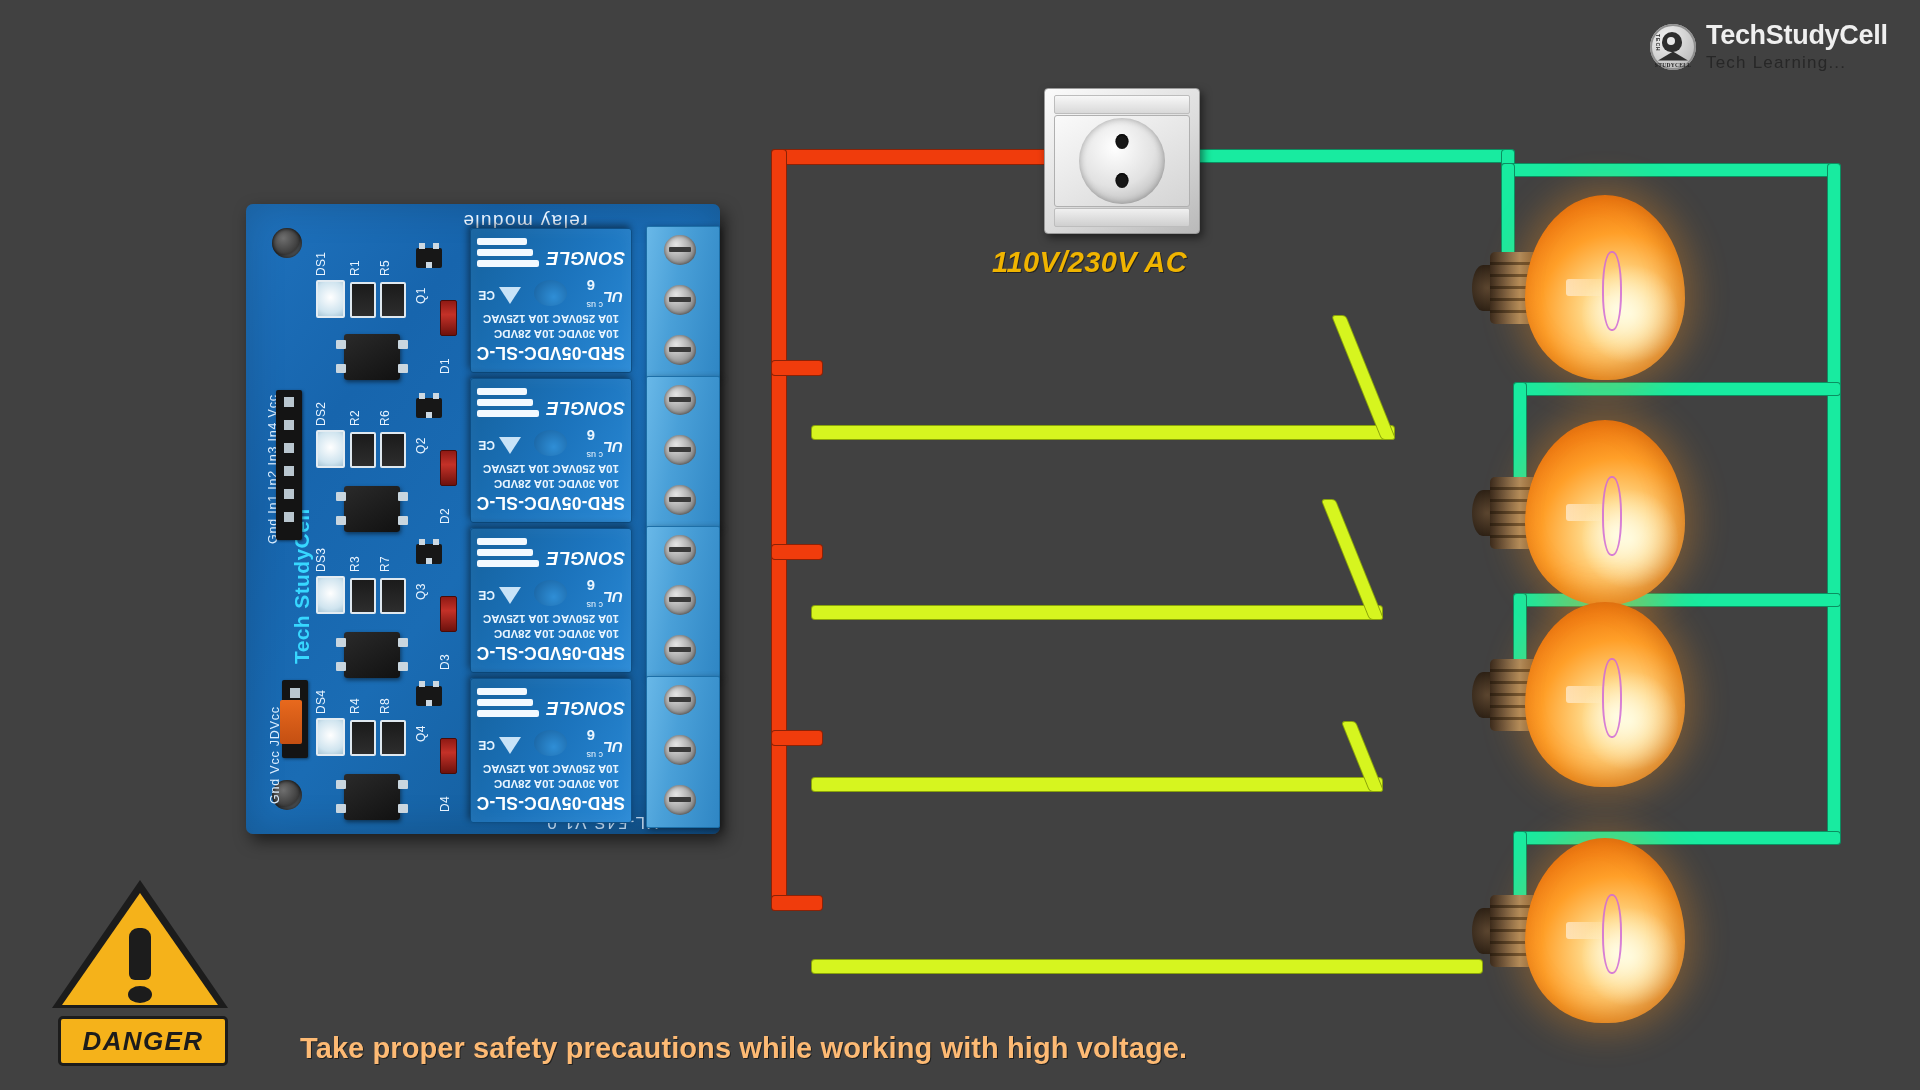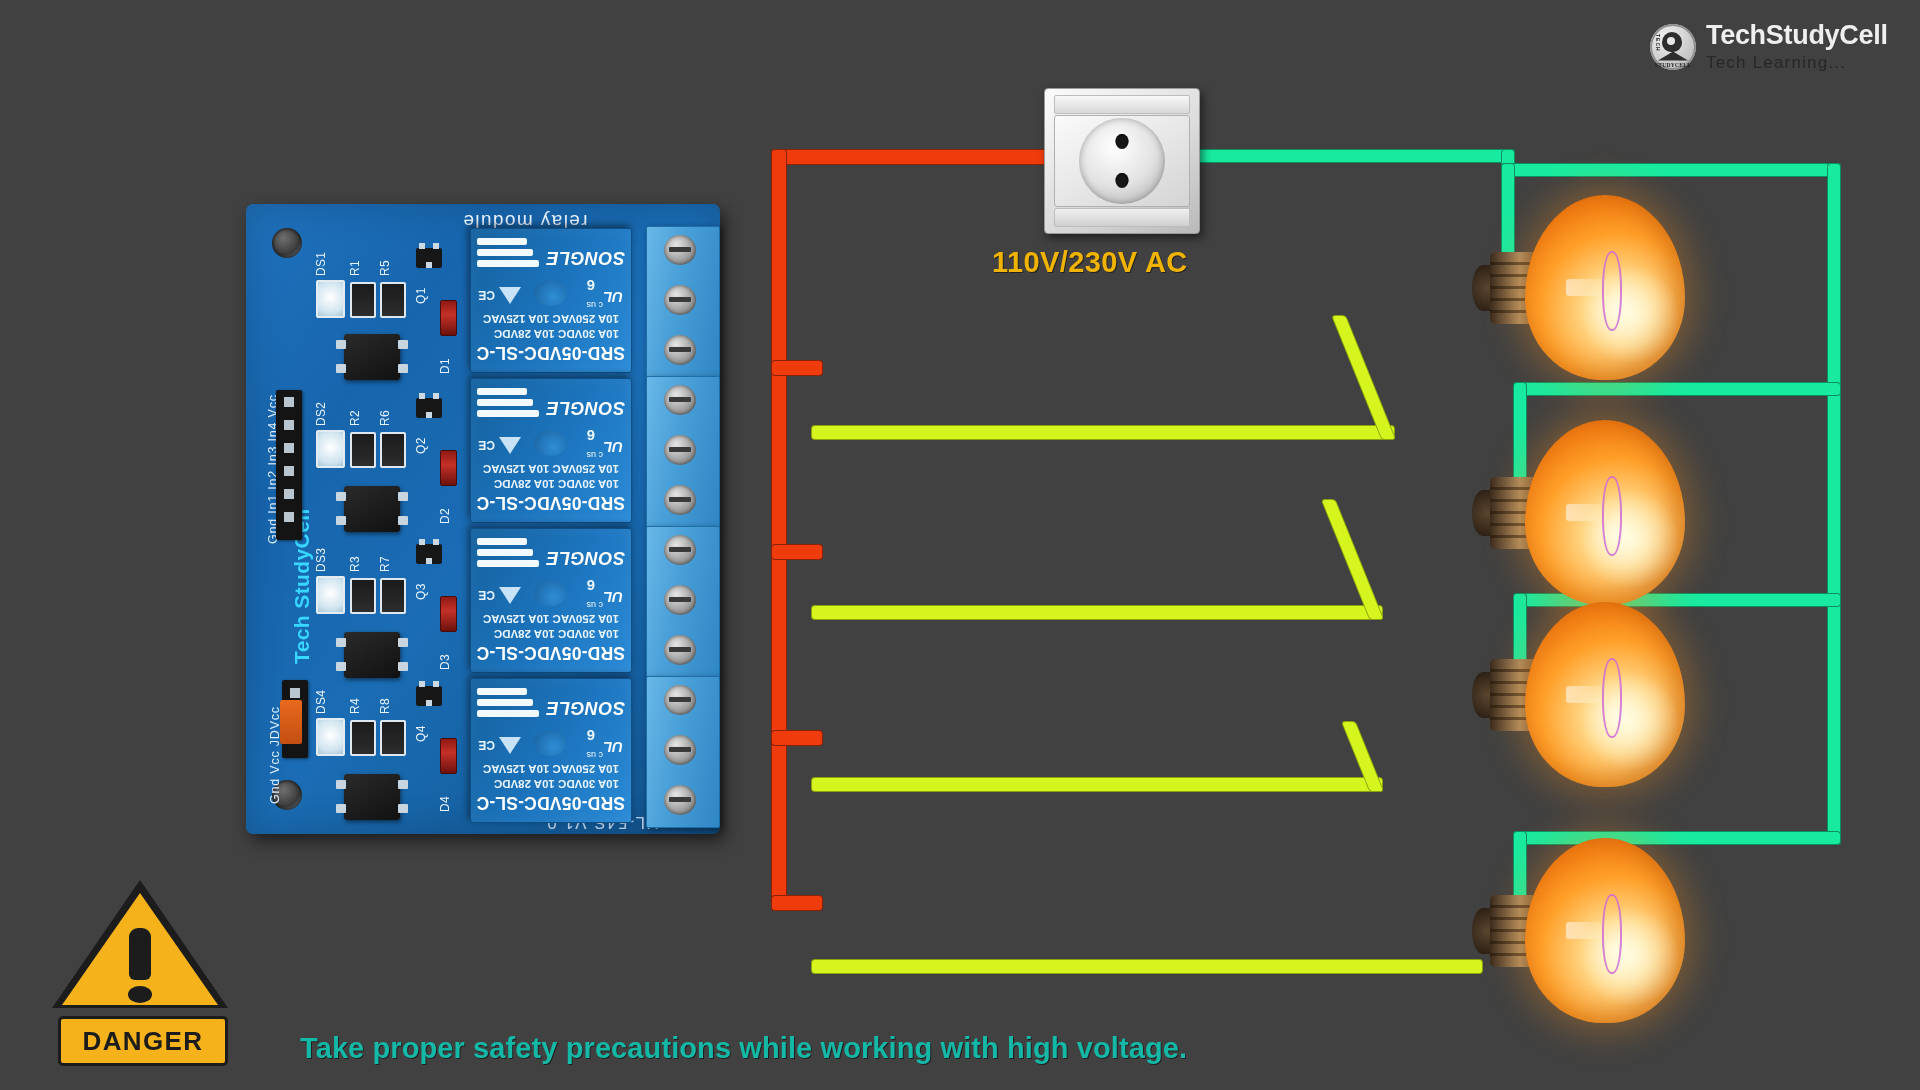--- a/index.html
+++ b/index.html
@@ -35,21 +35,21 @@
     background:linear-gradient(#f0f0f0,#cfcfcf);border:1px solid #bdbdbd;border-radius:2px;}
   #socket .well{position:absolute;left:50%;top:50%;transform:translate(-50%,-50%);
     width:86px;height:86px;border-radius:50%;
     background:radial-gradient(circle at 42% 34%,#ffffff,#e2e2e2 52%,#b4b4b4 88%);
     box-shadow:inset 0 0 7px rgba(0,0,0,.3);}
   #socket .hole{position:absolute;left:50%;width:13px;height:15px;border-radius:50%;
     background:#171717;transform:translateX(-50%);box-shadow:inset 0 1px 2px #000;}
   #socket .hole.up{top:16px;}
   #socket .hole.dn{bottom:16px;}
   #ac-label{position:absolute;left:992px;top:246px;font-size:29px;font-weight:bold;
-    color:#f0b400;letter-spacing:.4px;text-shadow:1px 1px 0 rgba(0,0,0,.45);}
+    color:#f0b400;letter-spacing:.4px;text-shadow:1px 1px 0 rgba(0,0,0,.45);font-style:italic;}
 
   
   #board{position:absolute;left:246px;top:204px;width:474px;height:630px;
     background:linear-gradient(128deg,#1f72bd 0%,#1765ad 26%,#1a6cb4 52%,#155f9f 78%,#114e85 100%);
     border-radius:7px;box-shadow:5px 7px 16px rgba(0,0,0,.55), inset 0 0 40px rgba(0,0,0,.18);}
   #board .mnt{position:absolute;width:30px;height:30px;border-radius:50%;
     background:radial-gradient(circle at 38% 34%,#6f6f6f,#3a3a3a 60%,#9fb8cc);
     box-shadow:inset 0 0 4px #000;}
   #board .mnt.tl{left:26px;top:24px;}
   #board .mnt.bl{left:26px;bottom:24px;}
@@ -155,23 +155,23 @@
   #danger{position:absolute;left:52px;top:880px;width:176px;height:186px;}
   #danger .tri{position:absolute;left:0;top:0;width:0;height:0;
     border-left:88px solid transparent;border-right:88px solid transparent;border-bottom:128px solid #1c1c1c;}
   #danger .tri2{position:absolute;left:10px;top:13px;width:0;height:0;
     border-left:78px solid transparent;border-right:78px solid transparent;border-bottom:112px solid #f5b21a;}
   #danger .bang{position:absolute;left:77px;top:48px;width:22px;height:52px;
     background:#1c1c1c;border-radius:9px 9px 6px 6px;}
   #danger .dot{position:absolute;left:76px;top:106px;width:24px;height:17px;border-radius:50%;background:#1c1c1c;}
   #danger .plate{position:absolute;left:6px;bottom:0;width:164px;height:44px;background:#f5b21a;
     border:3px solid #1c1c1c;border-radius:5px;display:flex;align-items:center;justify-content:center;}
-  #danger .plate span{font-size:26px;font-weight:bold;color:#1c1c1c;letter-spacing:1.4px;}
-
-  #caption{position:absolute;left:300px;top:1032px;font-size:29px;font-weight:bold;color:#14b8a6;
+  #danger .plate span{font-size:26px;font-weight:bold;color:#1c1c1c;letter-spacing:1.4px;font-style:italic;}
+
+  #caption{position:absolute;left:300px;top:1032px;font-size:29px;font-weight:bold;color:#fdba74;
     letter-spacing:.1px;text-shadow:1px 1px 0 rgba(0,0,0,.5);}
 </style>
 </head>
 <body>
 
 <div id="stage">
 
   <div id="brand">
     <div class="logo">
       <div class="tech">TECH</div>

